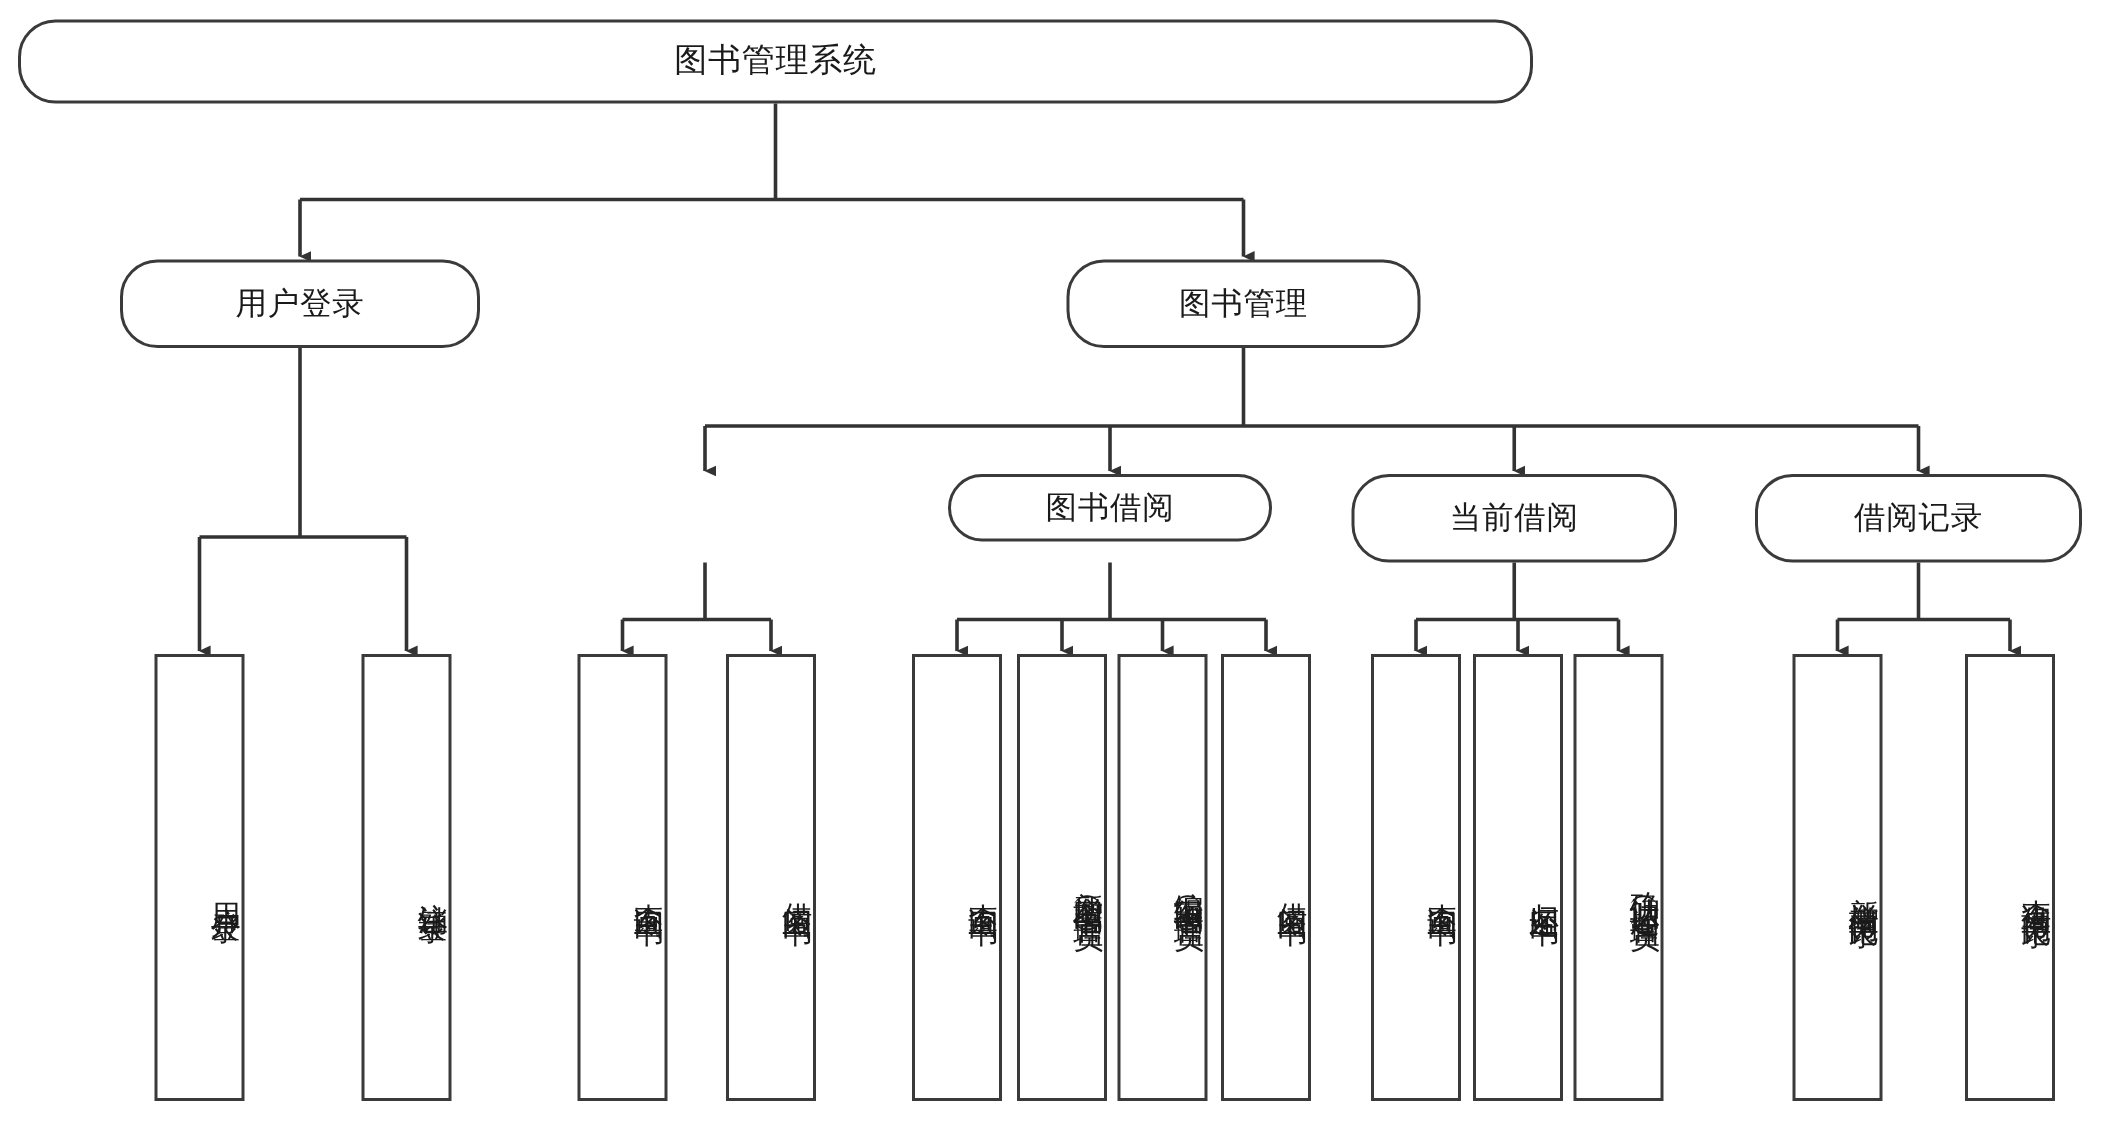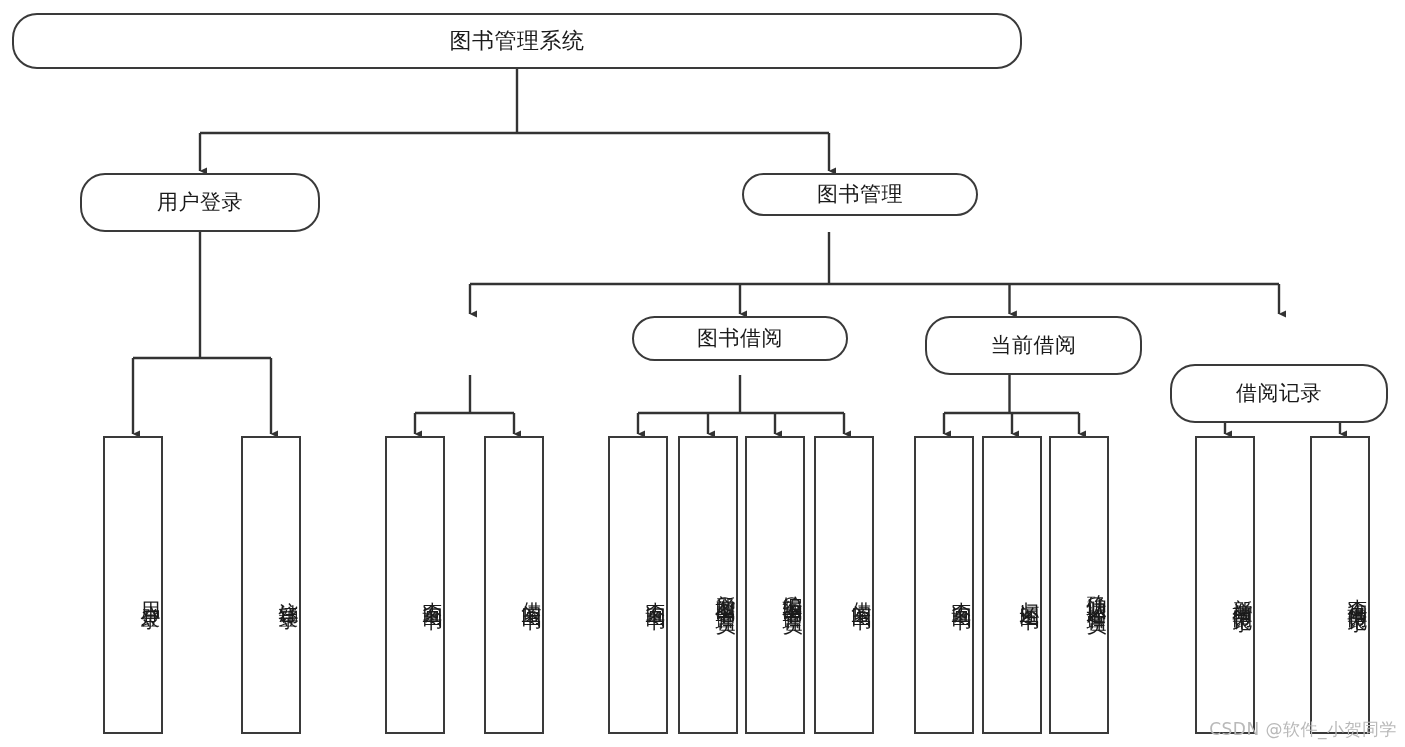--- a/index.html
+++ b/index.html
@@ -120,31 +120,31 @@
       </g>
   </svg>
 
   <div class="node node-h node-root" style="left: 12px; top: 13px; width: 1010px; height: 56px;">
     <span>图书管理系统</span>
   </div>
 
   <div class="node node-h" style="left: 80px; top: 173px; width: 240px; height: 59px;">
     <span>用户登录</span>
   </div>
-  <div class="node node-h" style="left: 711px; top: 173px; width: 236px; height: 43px; margin-left: 31px;">
+  <div class="node node-h" style="left: 711px; top: 173px; width: 236px; height: 59px;">
     <span>图书管理</span>
   </div>
 
   <div class="node node-h" style="left: 632px; top: 316px; width: 216px; height: 45px;">
     <span>图书借阅</span>
   </div>
-  <div class="node node-h" style="left: 901px; top: 316px; width: 217px; height: 59px; margin-left: 24px;">
+  <div class="node node-h" style="left: 901px; top: 316px; width: 217px; height: 59px;">
     <span>当前借阅</span>
   </div>
-  <div class="node node-h" style="left: 1170px; top: 316px; width: 218px; height: 59px; margin-top: 48px;">
+  <div class="node node-h" style="left: 1170px; top: 316px; width: 218px; height: 59px;">
     <span>借阅记录</span>
   </div>
 
   <div class="node node-leaf" style="left: 103px; top: 436px; width: 60px; height: 298px;">
     <span class="leaf-text">用户登录</span>
   </div>
   <div class="node node-leaf" style="left: 241px; top: 436px; width: 60px; height: 298px;">
     <span class="leaf-text">注销登录</span>
   </div>
   <div class="node node-leaf" style="left: 385px; top: 436px; width: 60px; height: 298px;">
@@ -174,14 +174,13 @@
   <div class="node node-leaf" style="left: 1049px; top: 436px; width: 60px; height: 298px;">
     <span class="leaf-text">确认归还（管理员）</span>
   </div>
   <div class="node node-leaf" style="left: 1195px; top: 436px; width: 60px; height: 298px;">
     <span class="leaf-text">新增借阅记录</span>
   </div>
   <div class="node node-leaf" style="left: 1310px; top: 436px; width: 60px; height: 298px;">
     <span class="leaf-text">查询借阅记录</span>
   </div>
 
-  <div id="watermark">CSDN @软件_小贺同学</div>
 </div>
 
 </body></html>

